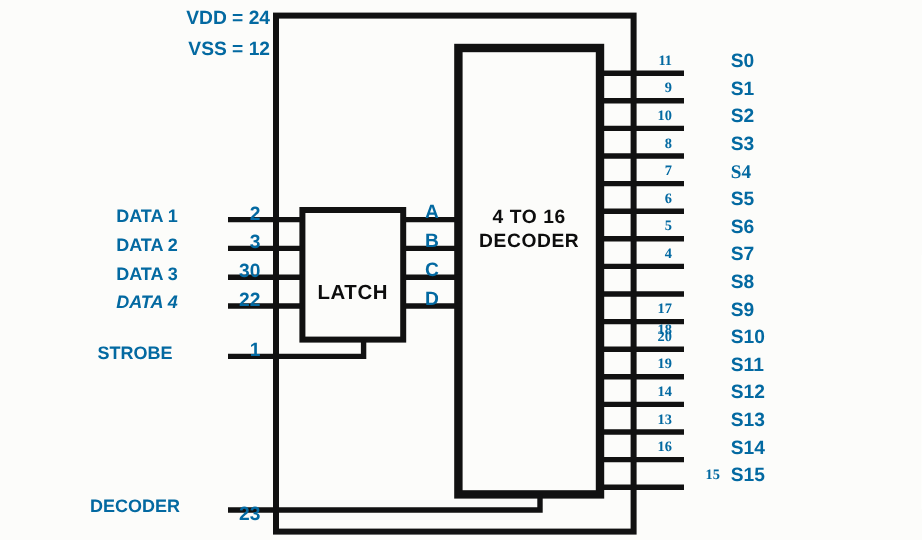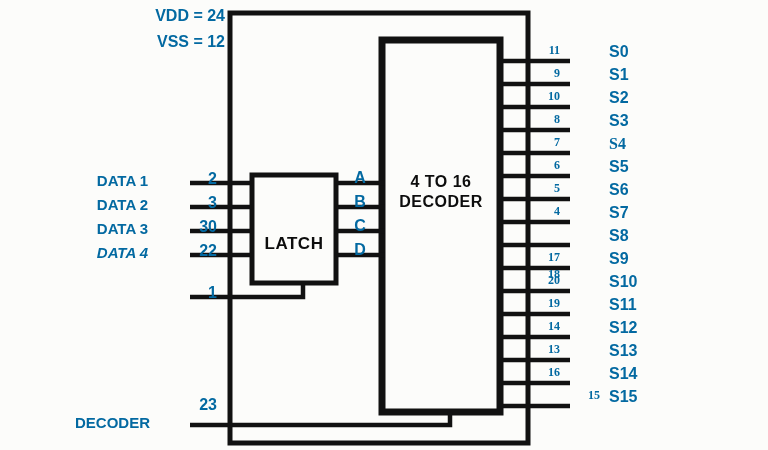--- a/index.html
+++ b/index.html
@@ -124,24 +124,25 @@
 
   <div class="lbl in-name" style="left:60px; top:196px; width:125px;">DATA 2</div>
   <div class="lbl in-pin" style="left:185px; top:194px; width:32px;">3</div>
 
   <div class="lbl in-name" style="left:60px; top:220px; width:125px;">DATA 3</div>
   <div class="lbl in-pin" style="left:185px; top:218px; width:32px;">30</div>
 
   <div class="lbl in-name" style="left:60px; top:244px; width:125px;font-style:italic;">DATA 4</div>
   <div class="lbl in-pin" style="left:185px; top:242px; width:32px;">22</div>
 
+  <div class="lbl in-name" style="left:40px; top:286px; width:145px;">STROBE</div>
   <div class="lbl in-pin" style="left:185px; top:284px; width:32px;">1</div>
 
   <div class="lbl in-name" style="left:40px; top:414px; width:145px;">DECODER</div>
-  <div class="lbl in-pin" style="left:182px; top:396px; width:35px;">23</div>
+  <div class="lbl in-pin" style="left:182px; top:420px; width:35px;">23</div>
 
   <div class="block-title" id="latch-title" style="left:252px; top:196px; width:84px;margin-top:38px;">LATCH</div>
 
   <div class="block-title" id="decoder-title" style="left:382px; top:172px; width:118px;">
     <div>4 TO 16</div>
     <div>DECODER</div>
   </div>
 
   <div class="lbl abcd" style="left:345px; top:169px; width:30px;">A</div>
   <div class="lbl abcd" style="left:345px; top:193px; width:30px;">B</div>

